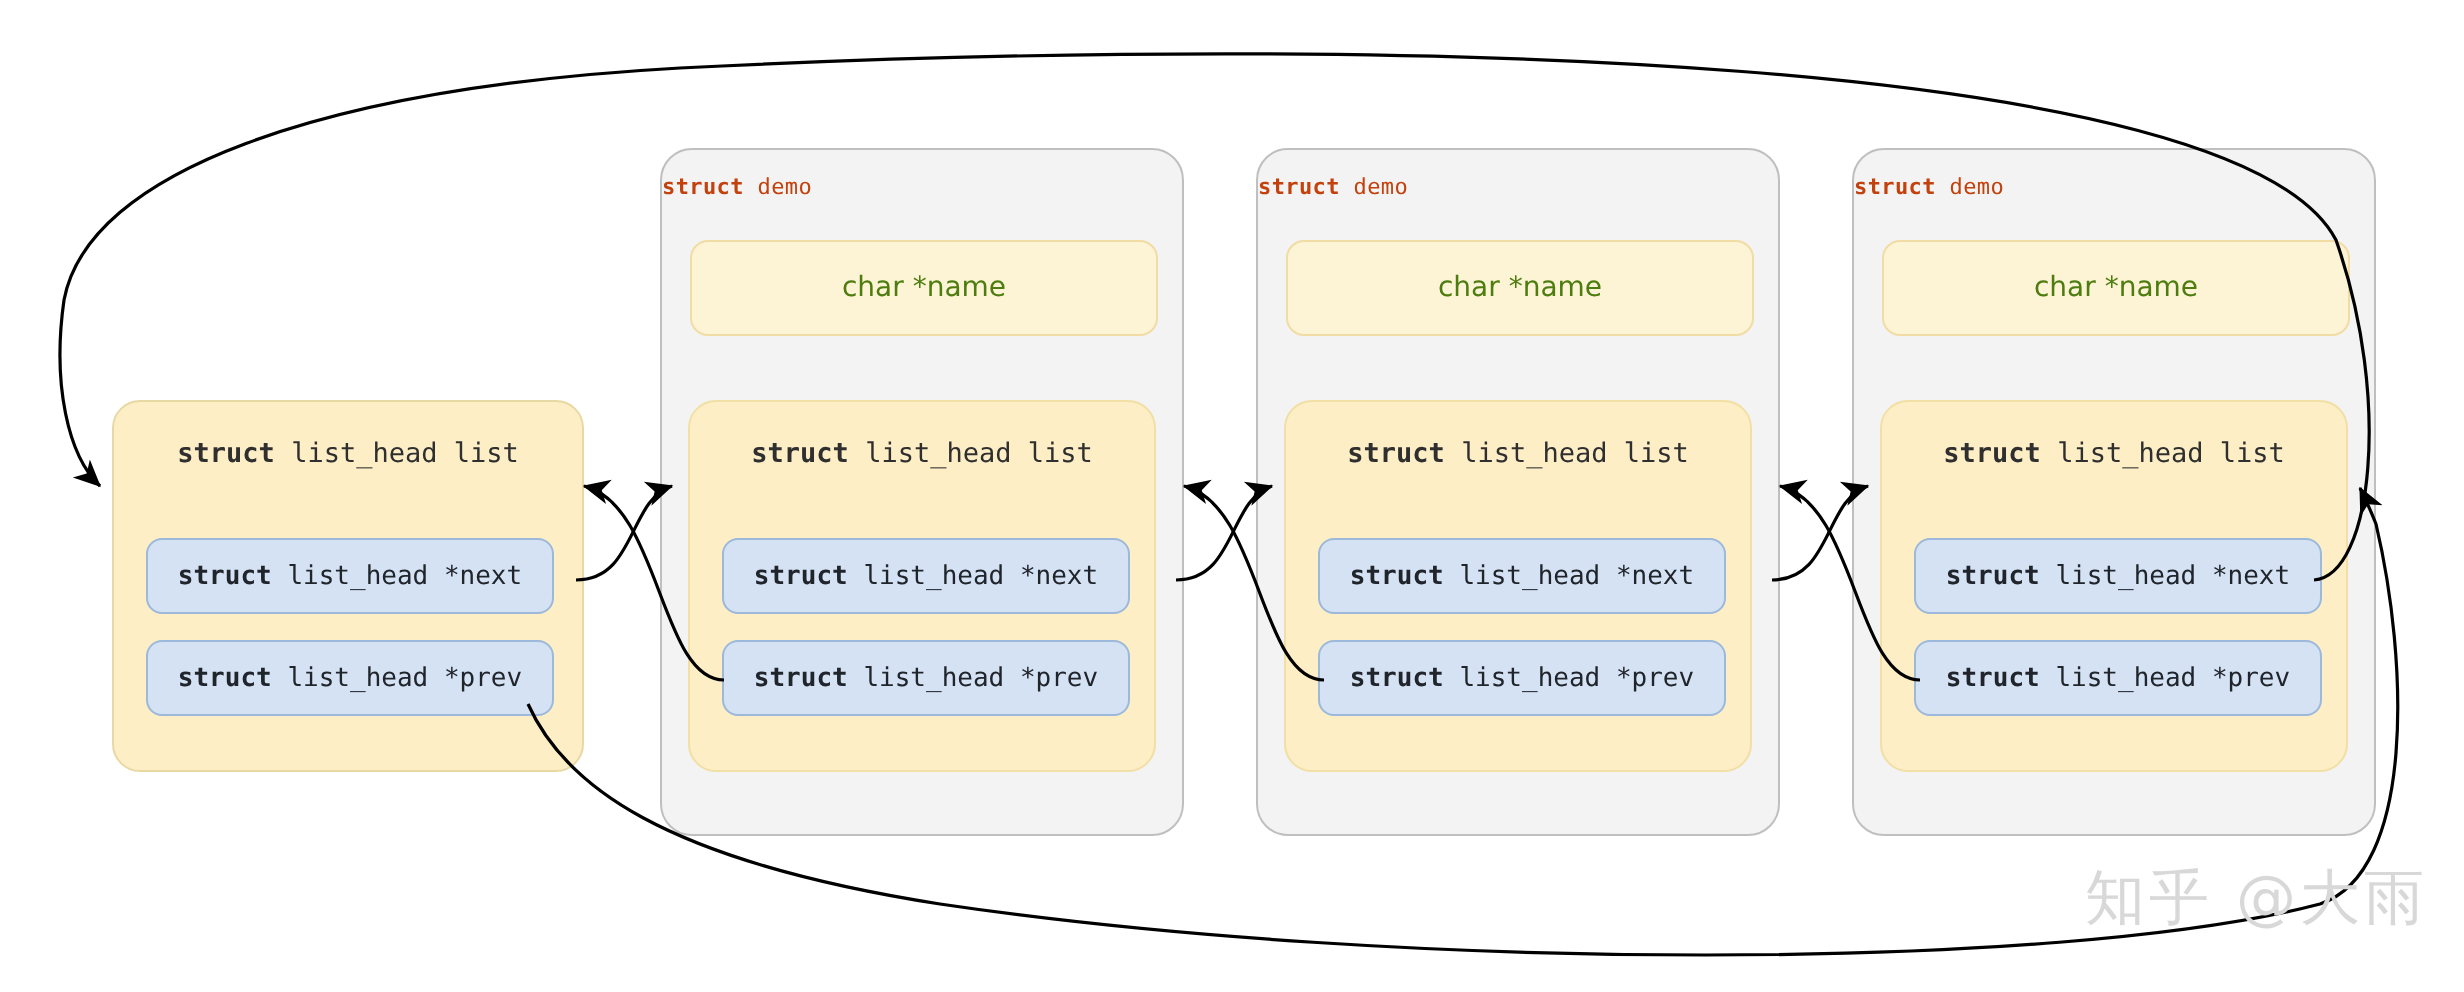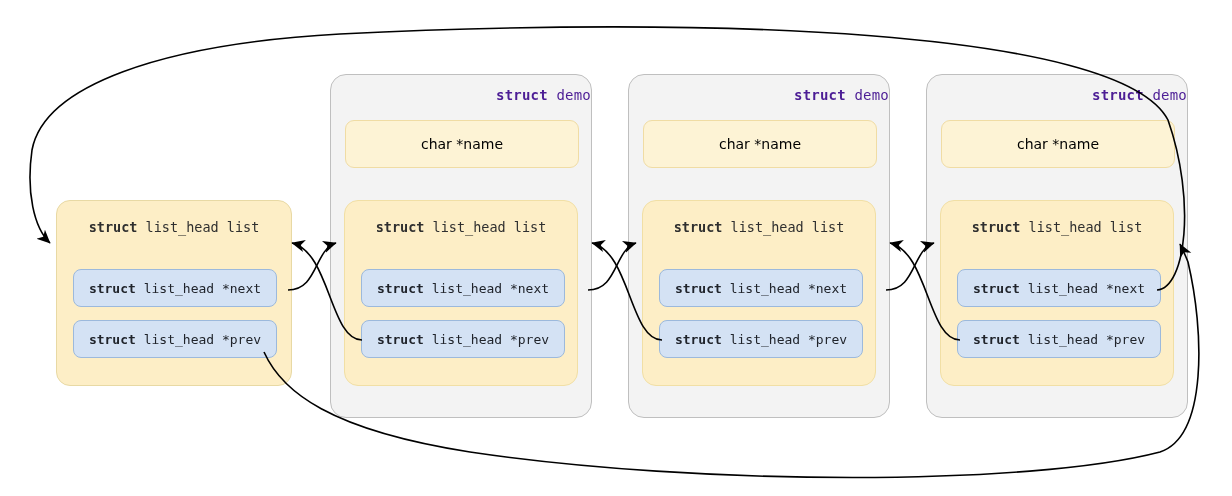--- a/index.html
+++ b/index.html
@@ -34,42 +34,42 @@
     border: 1px solid #bfbfbf;
     border-radius: 16px;
     box-sizing: border-box;
     z-index: 2;
   }
   .demo-title {
     position: absolute;
     left: 0;
     right: 0;
     top: 12px;
-    text-align: right;
-    font-size: 14px;
-    color: #4c1d95;
+    text-align: left;
+    font-size: 11px;
+    color: #c2410c;
     letter-spacing: 0.2px;
   }
   .kw {
     font-weight: bold;
   }
 
   
   .name-field {
     position: absolute;
     background: #fdf3d5;
     border: 1px solid #f0dca4;
     border-radius: 9px;
     box-sizing: border-box;
     display: flex;
     align-items: center;
     justify-content: center;
     font-family: "DejaVu Sans", sans-serif;
     font-size: 14px;
-    color: #000000;
+    color: #4d7c0f;
   }
 
   
   .lh-box {
     position: absolute;
     background: #fdeec6;
     border: 1px solid #f1dfa5;
     border-radius: 14px;
     box-sizing: border-box;
     z-index: 3;
@@ -216,14 +216,15 @@
       <span>list_head list</span>
     </div>
     <div class="ptr" style="left:16px; top:68px; width:204px; height:38px;">
       <span class="kw">struct</span>&nbsp;<span>list_head *next</span>
     </div>
     <div class="ptr" style="left:16px; top:119px; width:204px; height:38px;">
       <span class="kw">struct</span>&nbsp;<span>list_head *prev</span>
     </div>
   </div>
 
+  <div id="watermark">知乎 @大雨</div>
 
 </div>
 
 </body></html>

